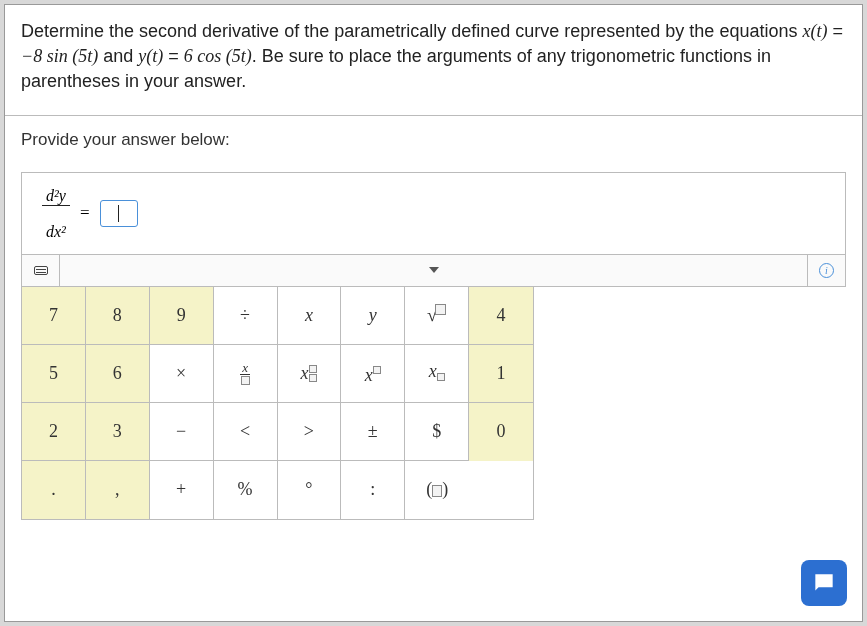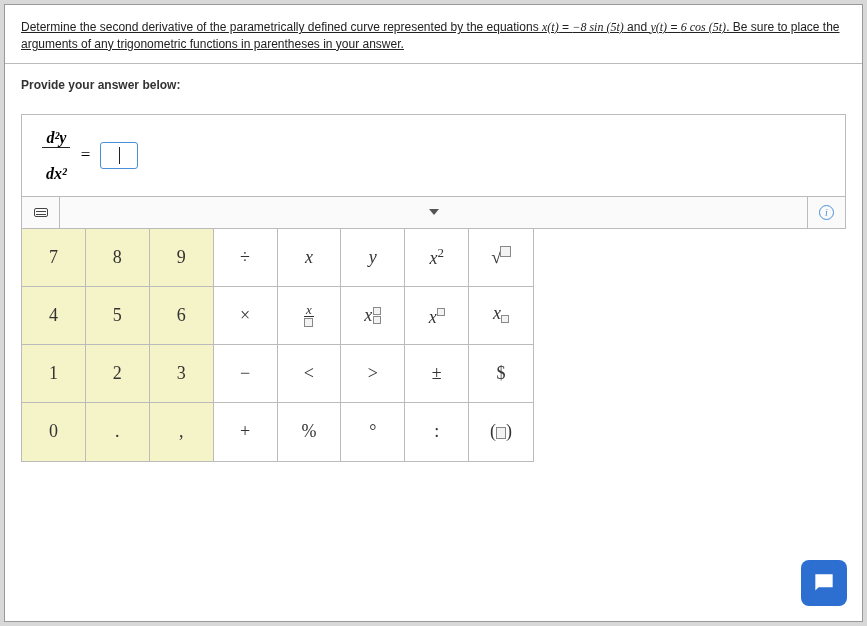--- a/index.html
+++ b/index.html
@@ -12,54 +12,51 @@
       padding: 4px;
     }
     .container {
       background: #fff;
       border: 1px solid #999;
       height: 100%;
       display: flex;
       flex-direction: column;
     }
     .question {
-      padding: 14px 16px 10px 16px;
+      padding: 14px 16px 20px 16px;
       color: #222;
-      font-size: 12px;
+      font-size: 18px;
       line-height: 1.4;
       border-bottom: 1px solid #bbb;
-      text-decoration: underline;
     }
     .question .math { font-style: italic; font-family: 'Times New Roman', serif; }
     .prompt {
       padding: 14px 16px 22px 16px;
       color: #333;
-      font-size: 12px;
-      font-weight: bold;
+      font-size: 17px;
     }
     .answer-area {
       padding: 0 16px 8px 16px;
     }
     .answer-row {
       border: 1px solid #bbb;
       background: #fff;
       padding: 14px 20px;
       display: flex;
       align-items: center;
       gap: 10px;
     }
     .fraction {
       display: inline-flex;
       flex-direction: column;
       align-items: center;
       font-family: 'Times New Roman', serif;
       font-style: italic;
       font-size: 16px;
       line-height: 1;
-      font-weight: bold;
     }
     .fraction .num { border-bottom: 1.2px solid #222; padding: 1px 4px; }
     .fraction .den { padding: 2px 4px 0; margin-top: 16px; }
     .equals { font-family: 'Times New Roman', serif; font-size: 17px; }
     .input-box {
       border: 1.2px solid #4a90d9;
       border-radius: 3px;
       width: 38px;
       height: 27px;
       display: inline-flex;
@@ -208,23 +205,20 @@
       <div class="key num">8</div>
       <div class="key num">9</div>
       <div class="key">÷</div>
       <div class="key">
           <span class="mathit">x</span>
         </div>
       <div class="key">
           <span class="mathit">y</span>
         </div>
       <div class="key">
-          <span class="x-sq"><span>x</span><sup>2</sup></span>
-        </div>
-      <div class="key">
           <span class="sqrt-wrap">
             <span class="sqrt-sym">√</span>
             <span class="sqrt-box"></span>
           </span>
         </div>
 
       <div class="key num">4</div>
       <div class="key num">5</div>
       <div class="key num">6</div>
       <div class="key">×</div>

